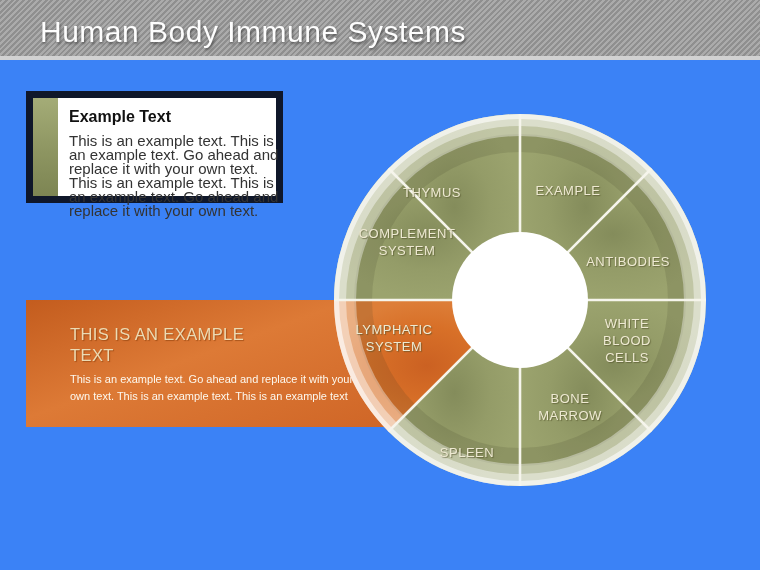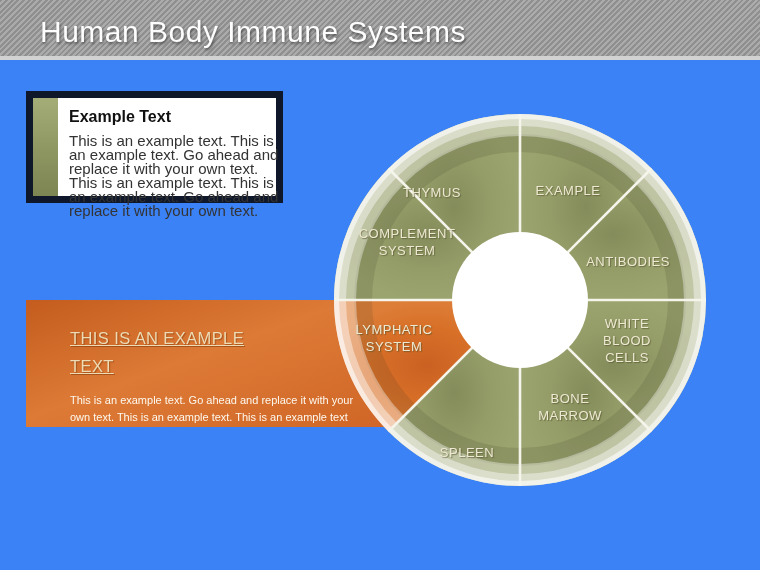--- a/index.html
+++ b/index.html
@@ -32,24 +32,23 @@
   .example-body{font-size:15px;line-height:14px;color:#333333;margin:0;}
 
   
   .highlight-box{
     position:absolute;left:26px;top:300px;width:374px;height:127px;
     background:linear-gradient(160deg,#c35c1e 0%,#dd7a36 45%,#cf6526 100%);
     z-index:1;
   }
   .highlight-content{position:absolute;left:44px;top:24px;width:305px;}
   .highlight-title{
-    width:210px;font-size:16.5px;line-height:28px;color:#ecdbb4;
-    letter-spacing:0.4px;margin:0 0 12px 0;font-weight:normal;
+    width:210px;font-size:16.5px;line-height:21px;color:#ecdbb4;
+    letter-spacing:0.4px;margin:0 0 5px 0;font-weight:normal;
     text-shadow:1px 1px 1px rgba(125,55,5,0.55);
-    text-decoration:underline;
   }
   .highlight-body{font-size:11px;line-height:16.5px;color:#fdf8ee;margin:0;width:290px;}
 
   
   .wheel{position:absolute;left:334px;top:114px;width:372px;height:372px;z-index:2;}
   .wheel svg{position:absolute;left:0;top:0;}
   .seg-label{
     position:absolute;transform:translate(-50%,-50%);
     color:#eee9d2;font-size:13px;line-height:17px;letter-spacing:0.5px;
     text-align:center;white-space:pre-line;

